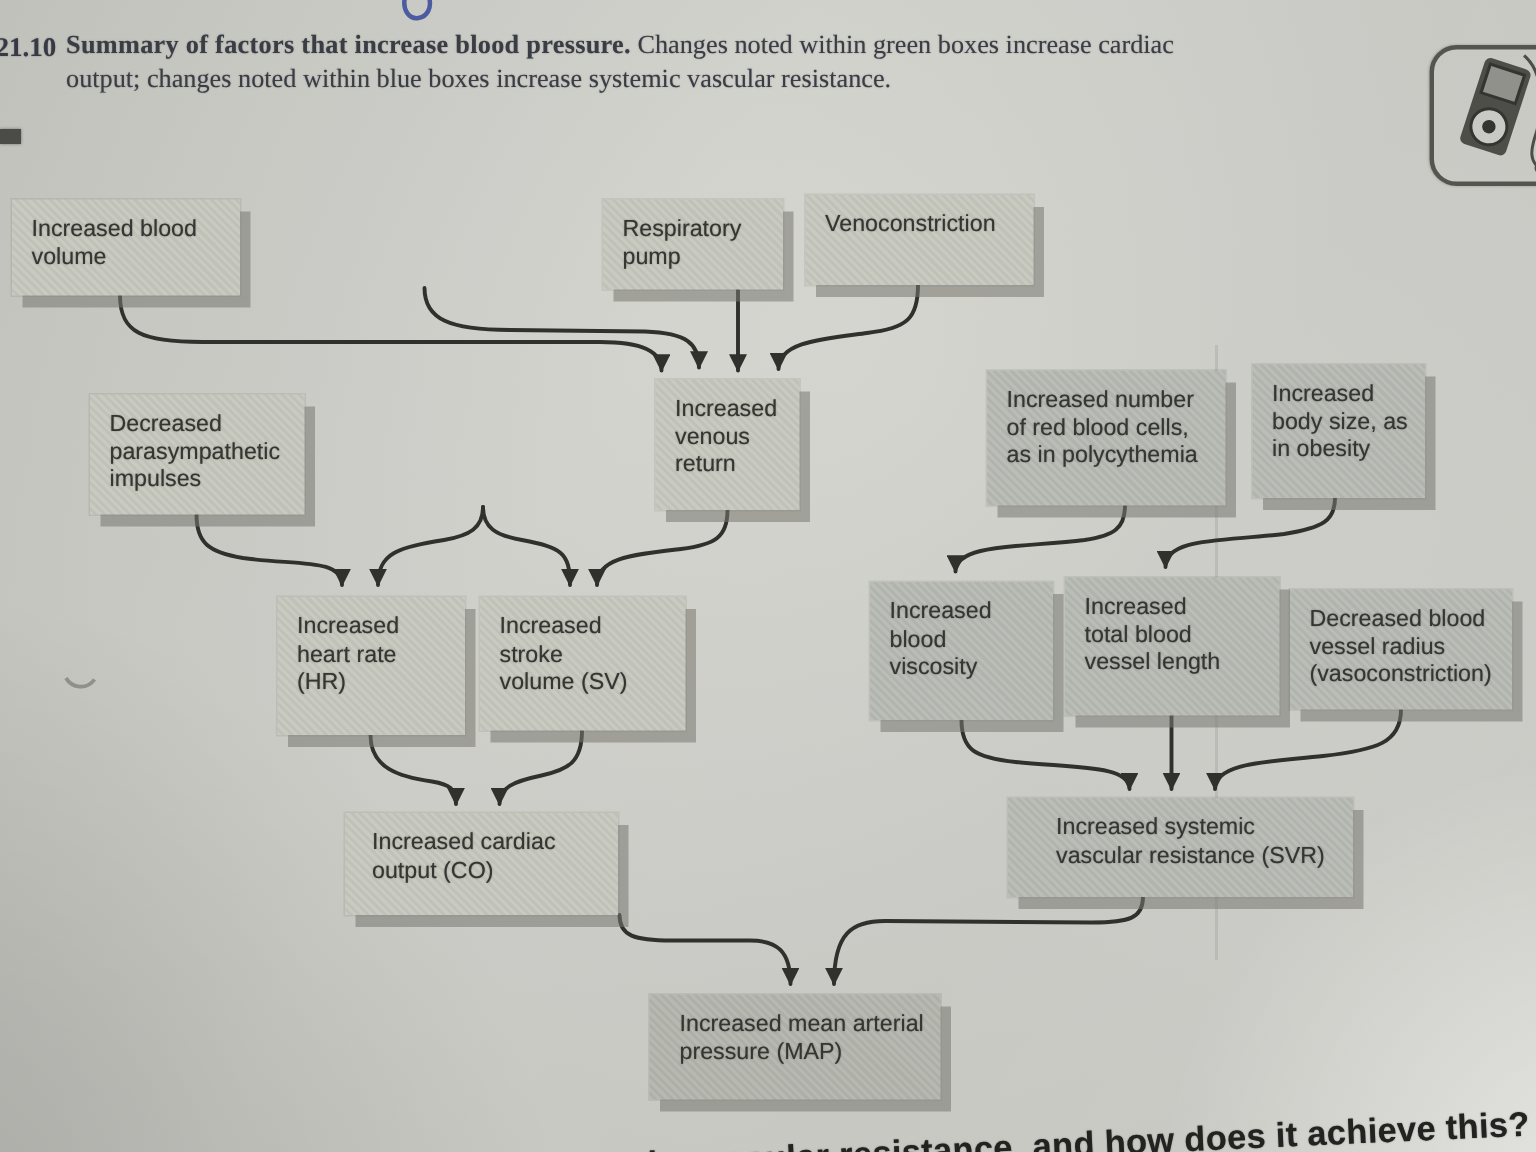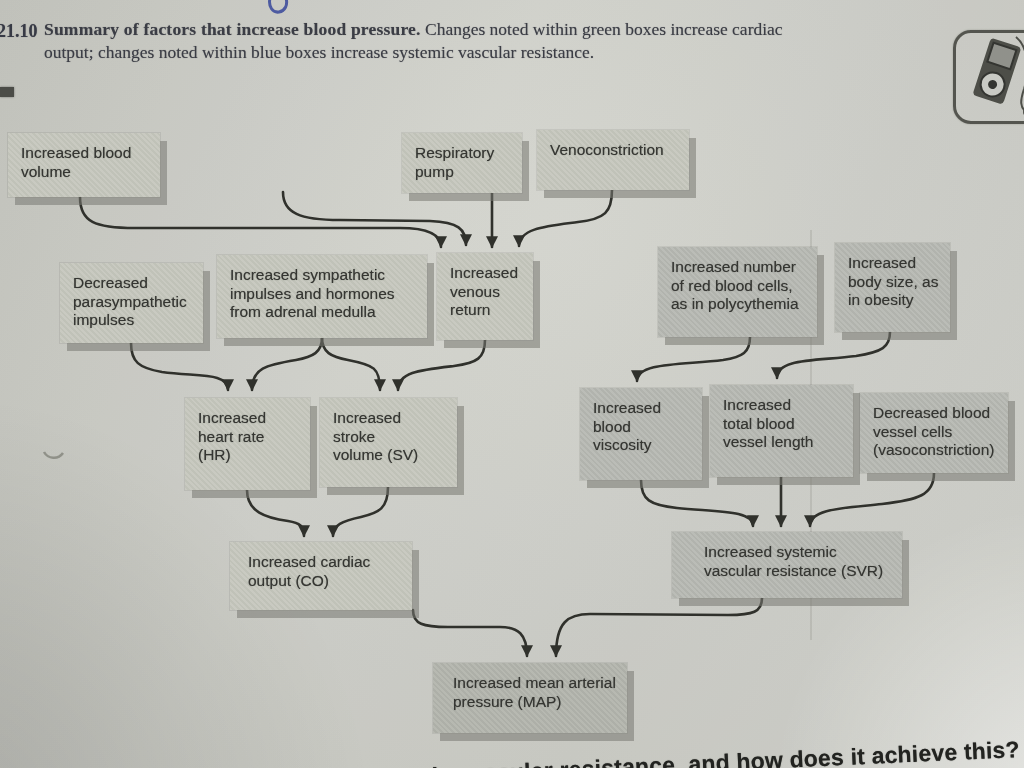--- a/index.html
+++ b/index.html
@@ -104,23 +104,20 @@
 
   <div class="box g" style="left:8px;top:133px;width:152px;height:64px"><span>Increased blood
 volume</span></div>
   <div class="box g" style="left:402px;top:133px;width:120px;height:60px"><span>Respiratory
 pump</span></div>
   <div class="box g" style="left:537px;top:130px;width:152px;height:60px"><span>Venoconstriction</span></div>
 
   <div class="box g" style="left:60px;top:263px;width:143px;height:80px"><span>Decreased
 parasympathetic
 impulses</span></div>
-  <div class="box g" style="left:217px;top:255px;width:210px;height:83px"><span>Increased sympathetic
-impulses and hormones
-from adrenal medulla</span></div>
   <div class="box g" style="left:437px;top:253px;width:96px;height:87px"><span>Increased
 venous
 return</span></div>
   <div class="box b" style="left:658px;top:247px;width:159px;height:90px"><span>Increased number
 of red blood cells,
 as in polycythemia</span></div>
   <div class="box b" style="left:835px;top:243px;width:115px;height:89px"><span>Increased
 body size, as
 in obesity</span></div>
 
@@ -130,21 +127,21 @@
   <div class="box g" style="left:320px;top:398px;width:137px;height:89px"><span>Increased
 stroke
 volume (SV)</span></div>
   <div class="box b" style="left:580px;top:388px;width:122px;height:92px"><span>Increased
 blood
 viscosity</span></div>
   <div class="box b" style="left:710px;top:385px;width:143px;height:92px"><span>Increased
 total blood
 vessel length</span></div>
   <div class="box b" style="left:860px;top:393px;width:148px;height:80px"><span>Decreased blood
-vessel cells
+vessel radius
 (vasoconstriction)</span></div>
 
   <div class="box g" style="left:230px;top:542px;width:182px;height:68px;padding-left:18px"><span>Increased cardiac
 output (CO)</span></div>
   <div class="box b" style="left:672px;top:532px;width:230px;height:66px;padding-left:32px"><span>Increased systemic
 vascular resistance (SVR)</span></div>
 
   <div class="box m" style="left:433px;top:663px;width:194px;height:70px;padding-left:20px"><span>Increased mean arterial
 pressure (MAP)</span></div>
 

